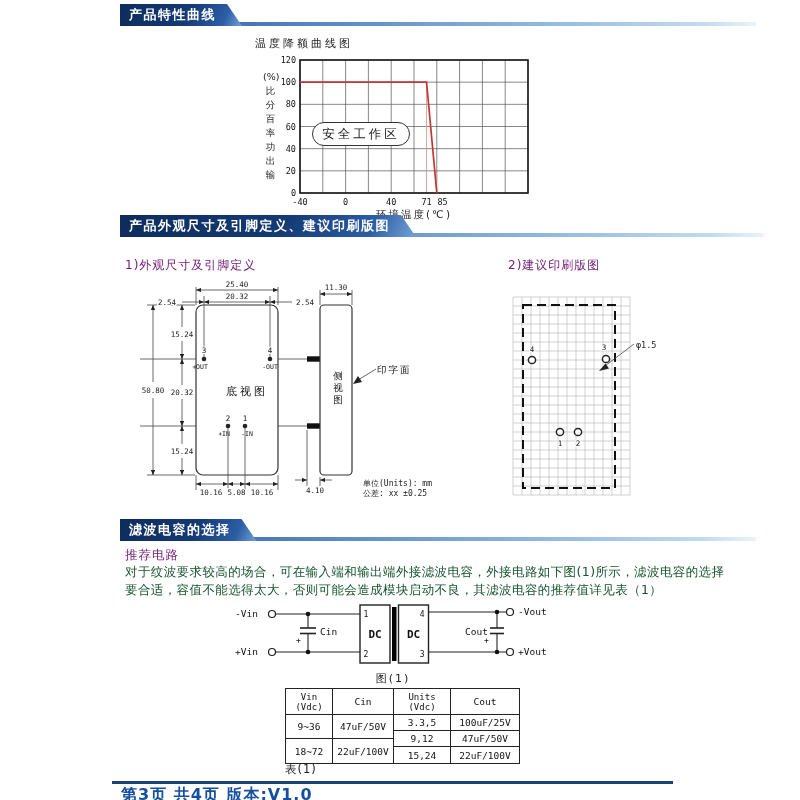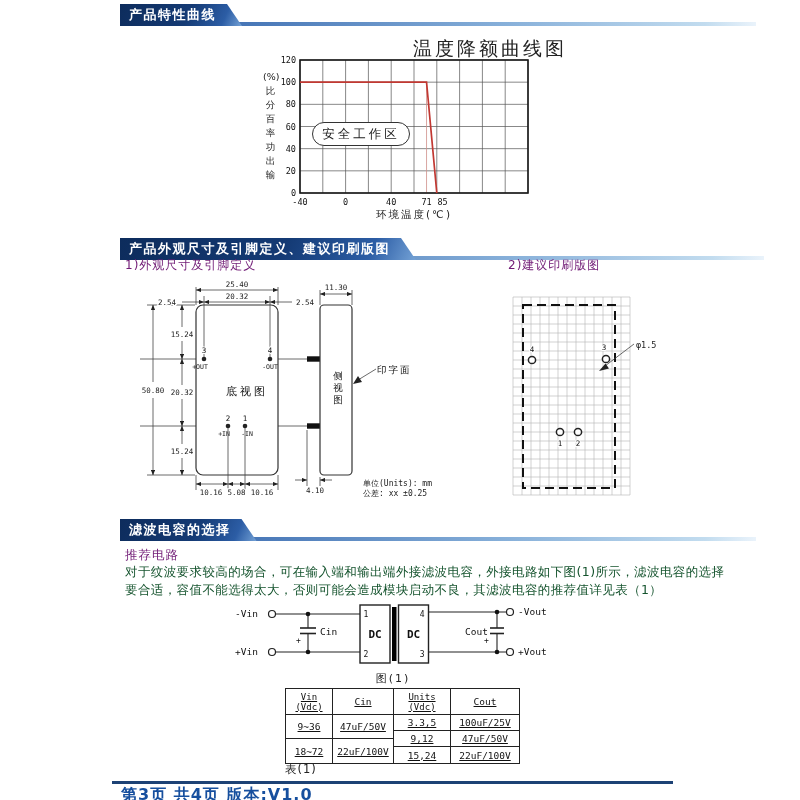--- a/index.html
+++ b/index.html
@@ -12,21 +12,21 @@
      background:linear-gradient(to right,#295ba6,#86afd9 60%,#c2dcef 92%,#eaf3fb);}
   .banner .box{position:absolute;left:0;top:0;height:22px;white-space:nowrap;
      background:linear-gradient(115deg,#0d2c5c 0%,#143a74 55%,#2c5da5 84%,#74a2d6 100%);
      color:#fff;font-weight:bold;font-size:13px;line-height:21px;letter-spacing:1.5px;
      padding:0 26px 0 9px;clip-path:polygon(0 0,calc(100% - 15px) 0,100% 100%,0 100%);}
 
   .subhead{position:absolute;font-size:12px;letter-spacing:1px;color:#701a75;}
 
   
   .chart-wrap{position:absolute;left:255px;top:36px;width:312px;}
-  .chart-title{height:18px;text-align:right;font-size:19px;letter-spacing:3px;color:#222;}
+  .chart-title{height:18px;text-align:left;font-size:11px;letter-spacing:3px;color:#222;}
   .chart-ylabel{position:absolute;left:8px;top:34px;width:15px;text-align:center;
       font-size:9.5px;line-height:14px;color:#222;}
   .chart-bubble{position:absolute;left:57px;top:86px;width:96px;height:22px;
       background:#fff;border:1.5px solid #333;border-radius:12px;
       display:flex;align-items:center;justify-content:center;
       font-size:12.5px;letter-spacing:3px;color:#222;}
   .tick{font:8.5px "DejaVu Sans Mono","Liberation Mono",monospace;fill:#111;}
   .xlabel{font:10.5px "DejaVu Sans",sans-serif;fill:#222;letter-spacing:2px;}
 
   
@@ -42,21 +42,21 @@
 
   
   .ckt-lbl{font:9.5px "DejaVu Sans Mono",monospace;fill:#111;}
   .ckt-dc{font:bold 11px "DejaVu Sans Mono",monospace;fill:#111;}
   .ckt-pin{font:8px "DejaVu Sans Mono",monospace;fill:#111;}
   .ckt-cap{font:11px "DejaVu Sans",sans-serif;fill:#222;letter-spacing:2px;}
 
   
   .captable{position:absolute;left:285px;top:688px;display:grid;
      grid-template-columns:47px 61px 57px 68px;grid-template-rows:26px repeat(6,8px);
-     border:1.4px solid #222;background:#fff;text-decoration:underline;}
+     border:1.4px solid #222;background:#fff;}
   .captable .c{border-right:1px solid #222;border-bottom:1px solid #222;
      display:flex;align-items:center;justify-content:center;
      font:9.5px "DejaVu Sans Mono","Liberation Mono",monospace;color:#111;}
   .captable .nr{border-right:none;} .captable .nb{border-bottom:none;}
   .hl{text-align:center;line-height:10px;font-size:9px;}
   .tbl-caption{position:absolute;left:285px;top:762px;width:233px;text-align:left;
      font-size:11.5px;letter-spacing:1px;color:#222;}
 
   .footer-line{position:absolute;left:112px;top:781px;width:561px;height:2.5px;background:#1d4275;}
   .footer-text{position:absolute;left:121px;top:785px;width:600px;text-align:left;
@@ -118,21 +118,21 @@
         <text x="90.6" y="151" text-anchor="middle" class="tick">0</text>
         <text x="136.2" y="151" text-anchor="middle" class="tick">40</text>
         <text x="171.54000000000002" y="151" text-anchor="middle" class="tick">71</text>
         <text x="187.5" y="151" text-anchor="middle" class="tick">85</text>
         <polyline points="45,28.166666666666657 171.54000000000002,28.166666666666657 181.79999999999998,139" fill="none" stroke="#c13832" stroke-width="1.7"></polyline>
         <text x="159" y="164" text-anchor="middle" class="xlabel">环境温度(℃)</text>
       </svg>
     <div class="chart-bubble">安全工作区</div>
   </div>
 
-  <div class="banner" style="top:238px;padding-left:8px;">
+  <div class="banner" style="top:215px;padding-left:8px;">
     <div class="line"></div>
     <div class="box">产品外观尺寸及引脚定义、建议印刷版图</div>
   </div>
   <div class="subhead" style="left:125px;top:257px;">1)外观尺寸及引脚定义</div>
   <div class="subhead" style="left:508px;top:257px;">2)建议印刷版图</div>
 
   <svg style="position:absolute;left:125px;top:278px;" width="560" height="235">
     <defs>
       <marker id="ar" viewBox="0 0 10 8" refX="9.5" refY="4" markerWidth="7" markerHeight="5.5" orient="auto-start-reverse">
         <path d="M0,0 L10,4 L0,8 Z" fill="#222"></path>

